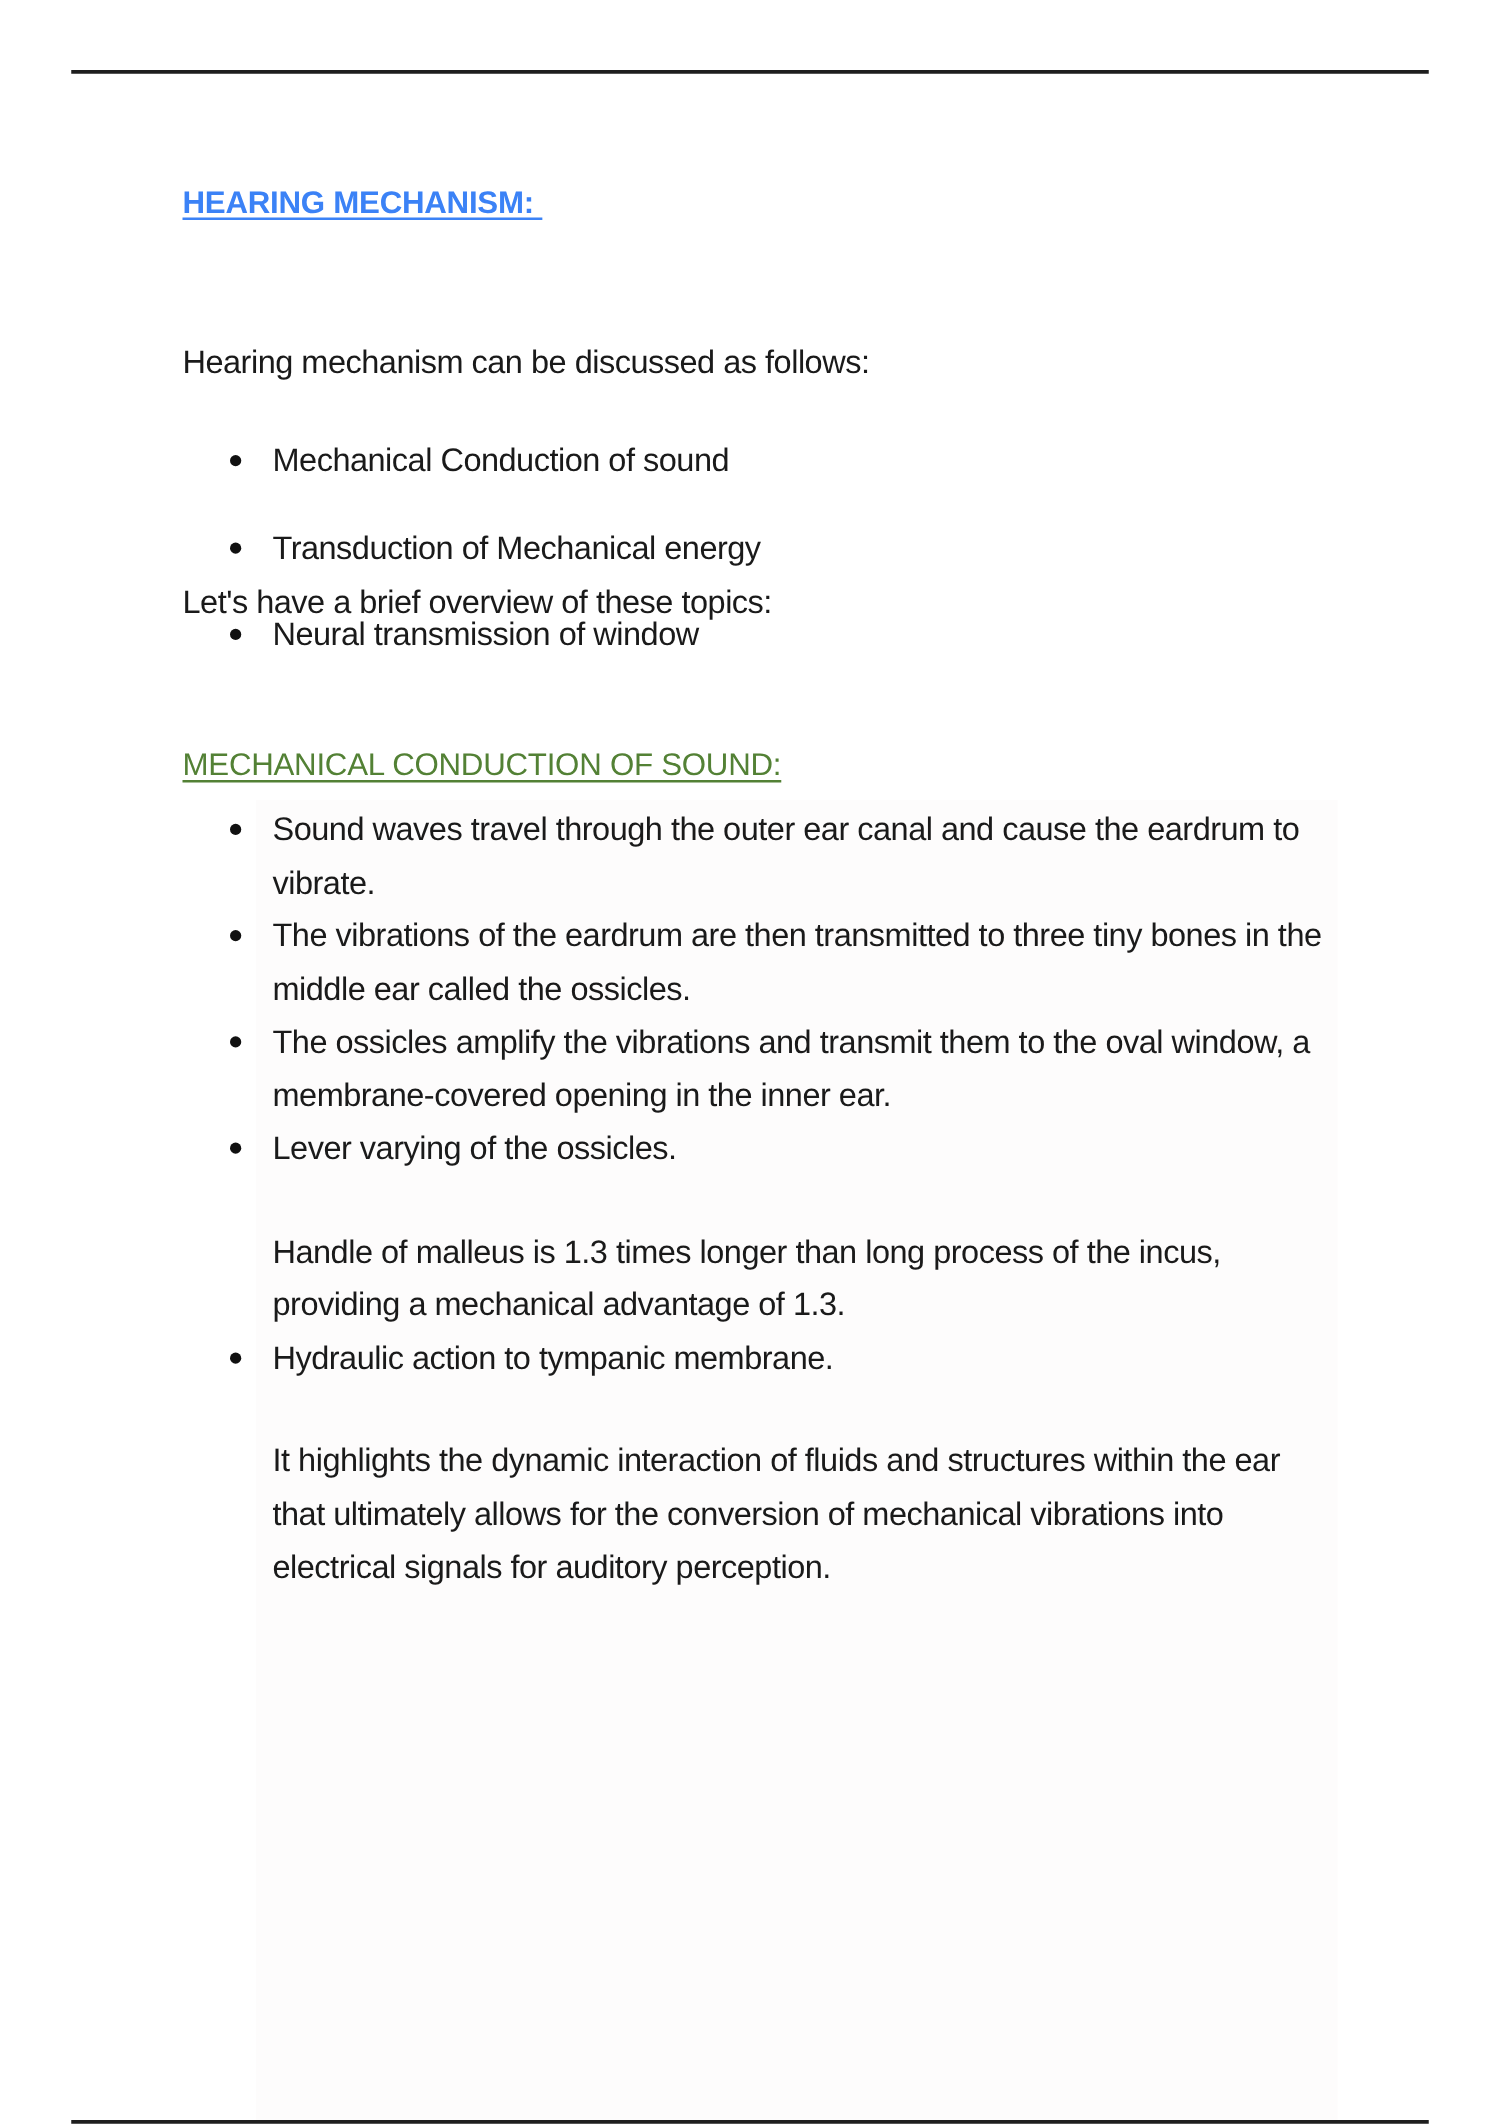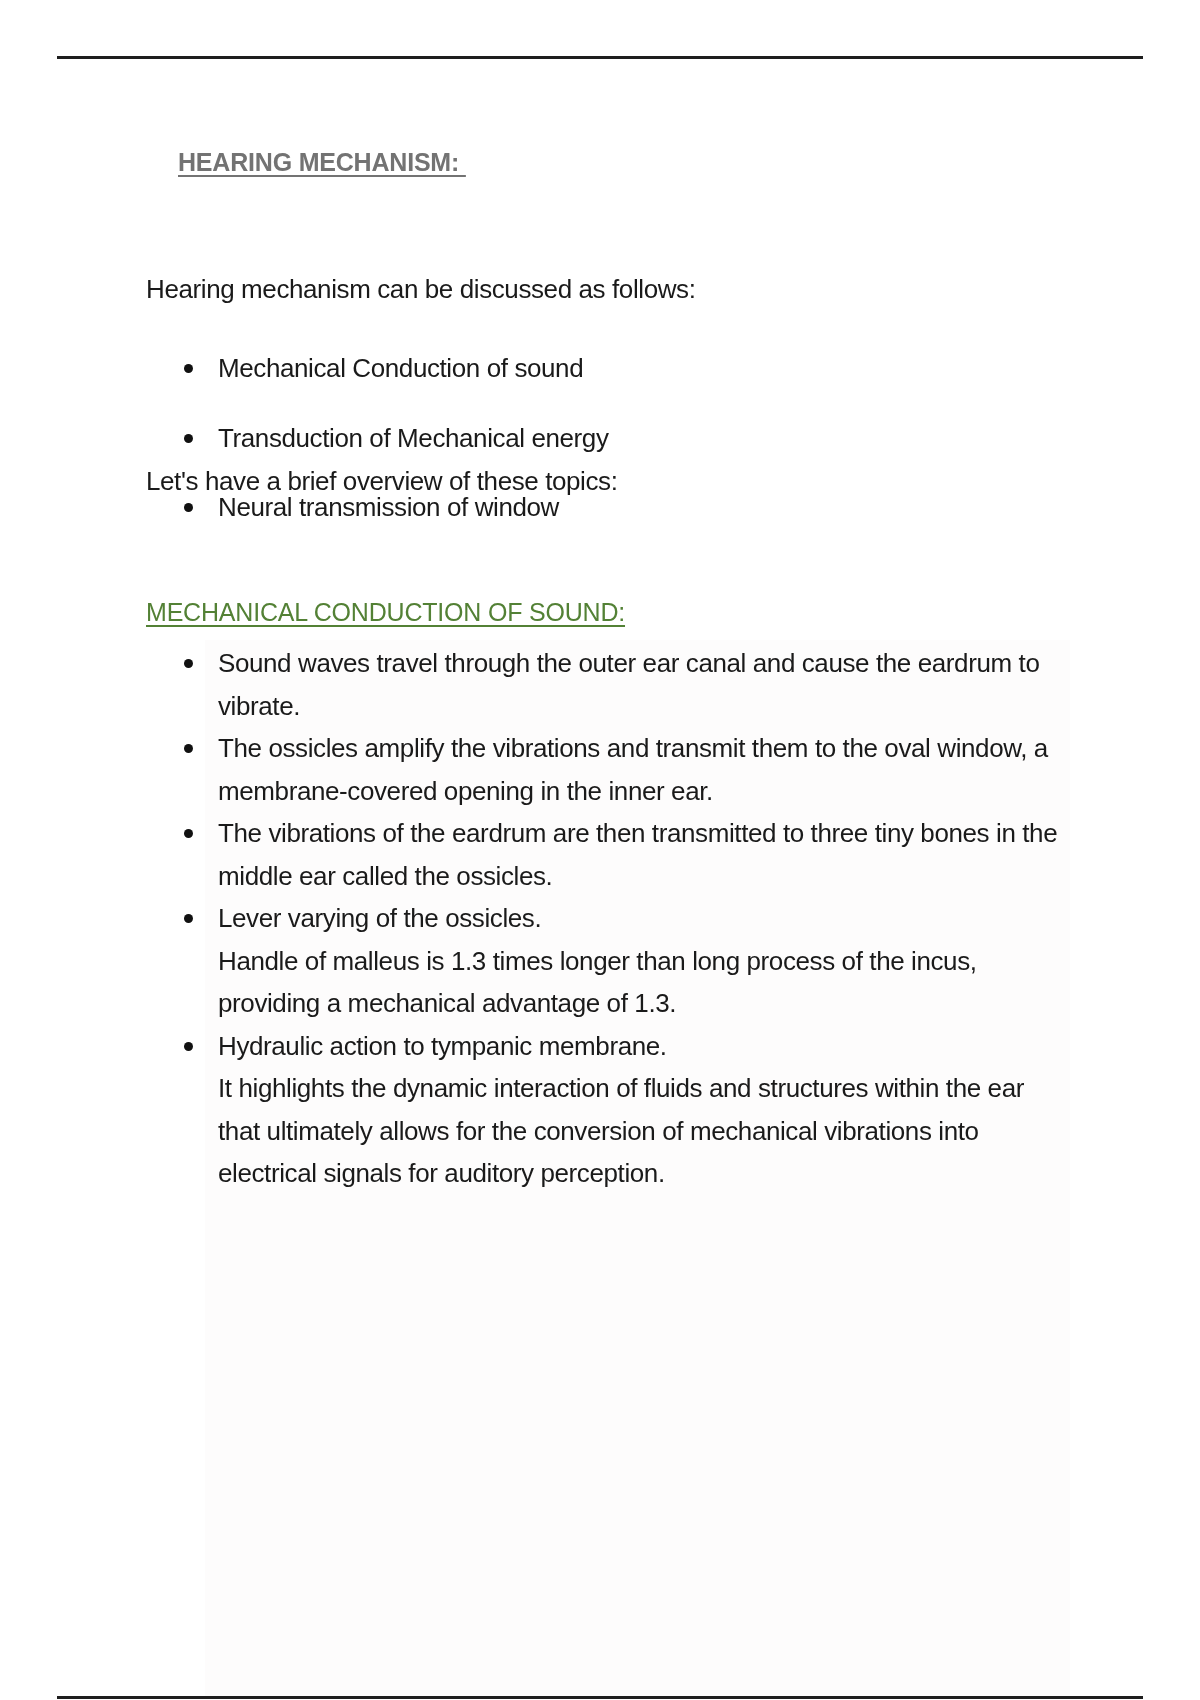--- a/index.html
+++ b/index.html
@@ -94,41 +94,42 @@
       position: absolute;
       left: 38px;
       top: 17px;
       width: 9px;
       height: 9px;
       border-radius: 50%;
       background: #111111;
     }
     ul.bullets li .detail {
       display: block;
+      margin-top: 40px;
     }
     ul.bullets li .detail.large {
       font-family: "DejaVu Sans", sans-serif;
       font-size: 29px;
       line-height: 41px;
       letter-spacing: 0.3px;
       margin-top: 0px;
     }
     .intro-list { top: 320px; }
     .intro-list li { line-height: 42.5px; margin-top: 27px; }
     .mech-list { top: 642px; }
   </style>
 </head>
 <body style="color: rgb(26, 26, 26);">
 
 <div class="page">
   <div class="rule top" style="background: rgb(30, 30, 30);"></div>
   <div class="shade"></div>
 
   <div class="content">
-    <div class="heading main" id="main-heading" style="color: #737373; margin-left: 32px;">HEARING MECHANISM: </div>
+    <div class="heading main" id="main-heading" style="color: #3b82f6;">HEARING MECHANISM: </div>
 
     <div class="para" style="top:268px;">Hearing mechanism can be discussed as follows:</div>
 
     <ul class="bullets intro-list">
       <li>
         <span class="dot"></span>
         <span>Mechanical Conduction of sound</span>
       </li>
       <li>
         <span class="dot"></span>
@@ -144,25 +145,25 @@
 
     <div class="heading section" id="section-heading" style="color: rgb(83, 129, 53); margin-top: 12px;">MECHANICAL CONDUCTION OF SOUND:</div>
 
     <ul class="bullets mech-list">
       <li>
         <span class="dot"></span>
         <span>Sound waves travel through the outer ear canal and cause the eardrum to vibrate.</span>
       </li>
       <li>
         <span class="dot"></span>
-        <span>The ossicles amplify the vibrations and transmit them to the oval window, a membrane-covered opening in the inner ear.</span>
+        <span>The vibrations of the eardrum are then transmitted to three tiny bones in the middle ear called the ossicles.</span>
       </li>
       <li>
         <span class="dot"></span>
-        <span>The vibrations of the eardrum are then transmitted to three tiny bones in the middle ear called the ossicles.</span>
+        <span>The ossicles amplify the vibrations and transmit them to the oval window, a membrane-covered opening in the inner ear.</span>
       </li>
       <li>
         <span class="dot"></span>
         <span>Lever varying of the ossicles.</span>
         <span class="detail">Handle of malleus is 1.3 times longer than long process of the incus, providing a mechanical advantage of 1.3.</span>
       </li>
       <li>
         <span class="dot"></span>
         <span>Hydraulic action to tympanic membrane.</span>
         <span class="detail">It highlights the dynamic interaction of fluids and structures within the ear that ultimately allows for the conversion of mechanical vibrations into electrical signals for auditory perception.</span>

